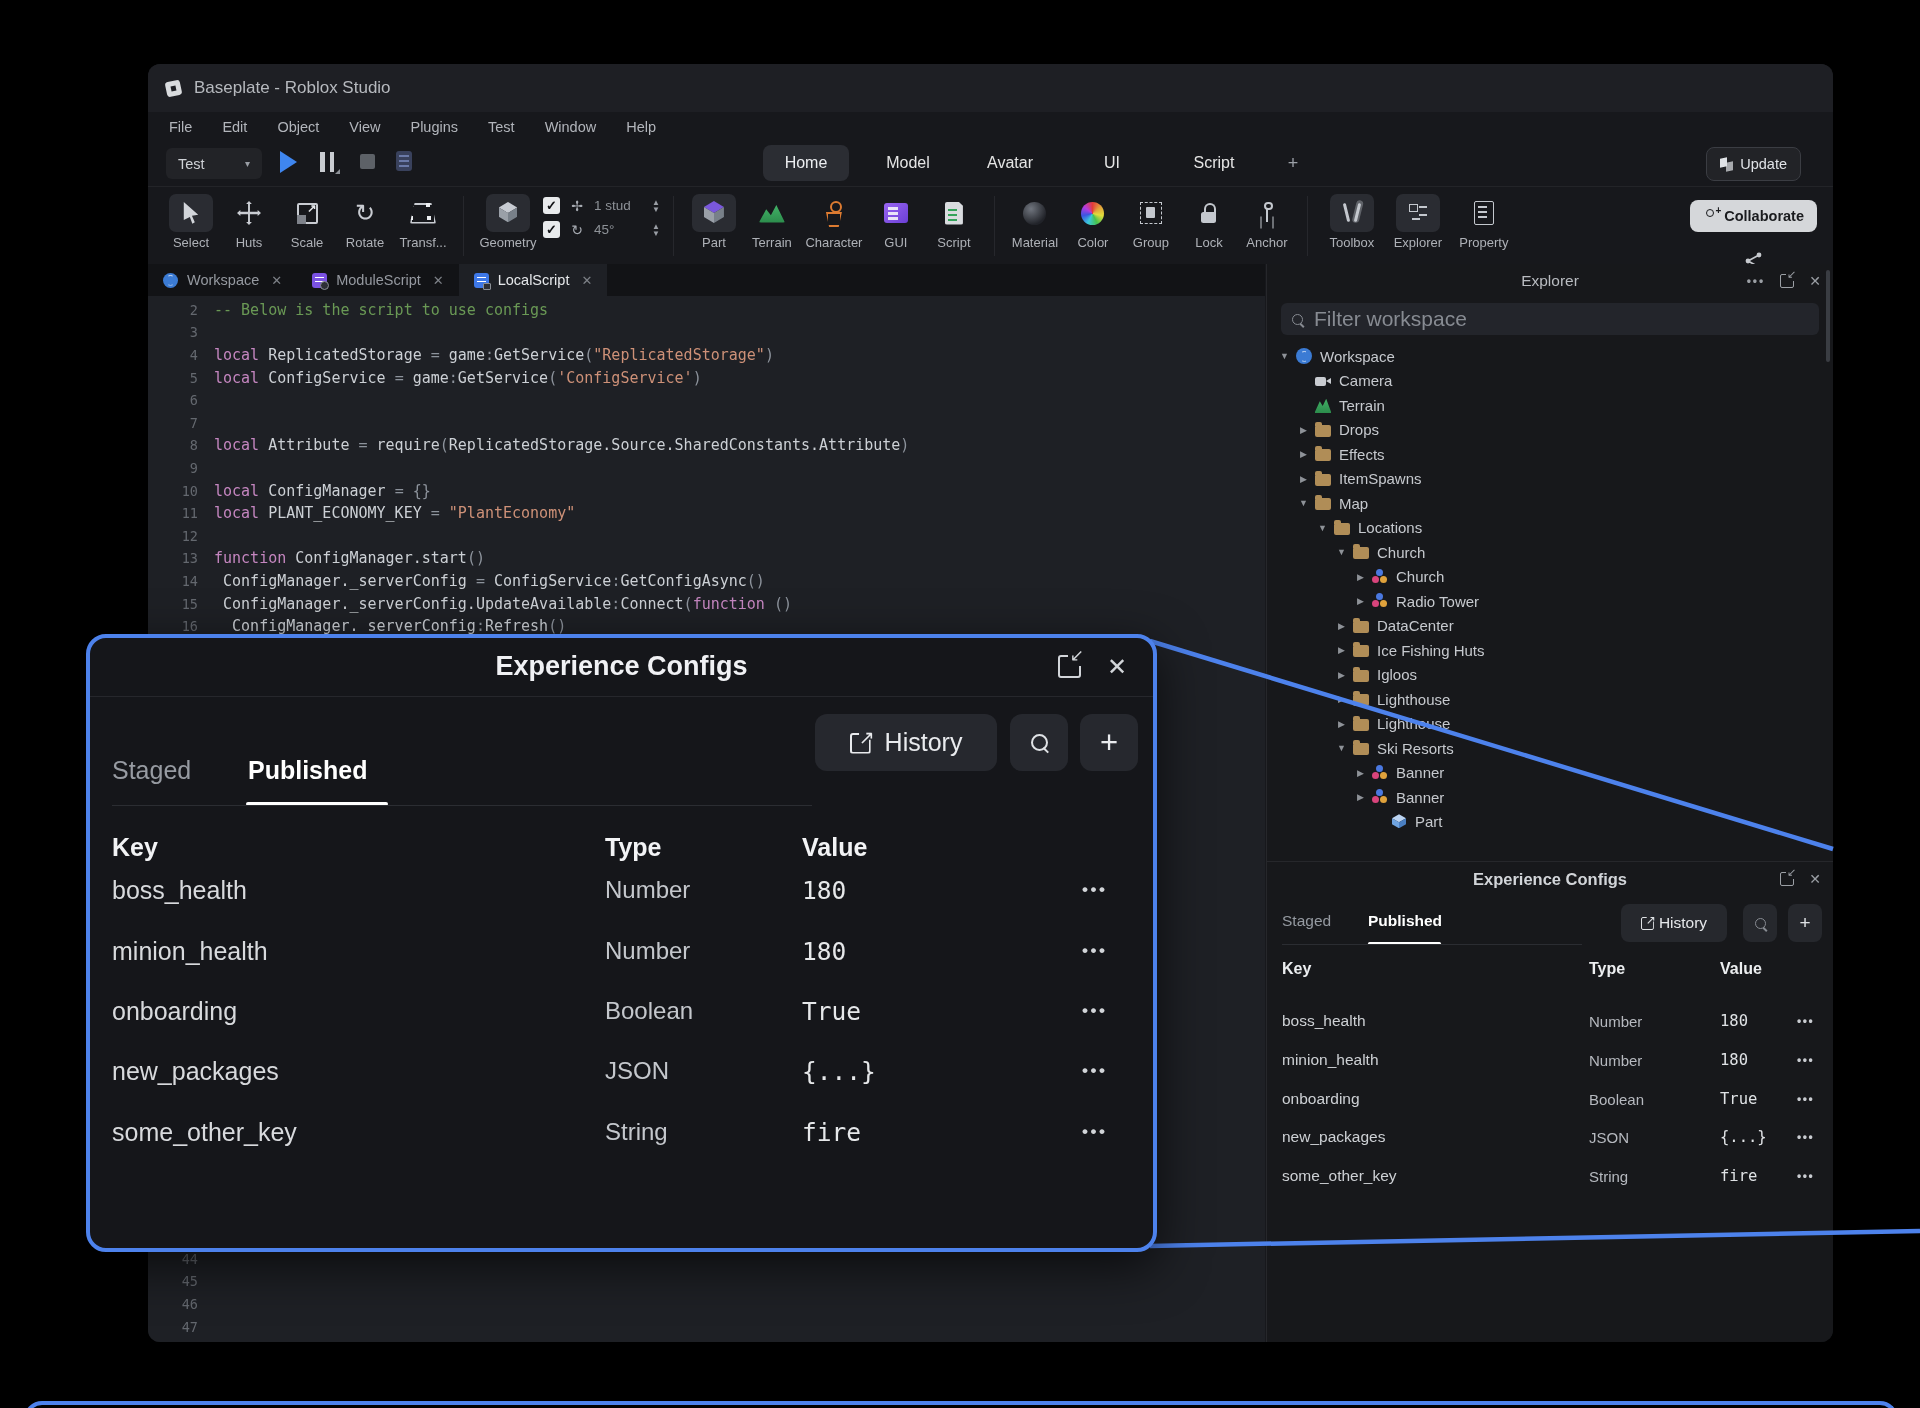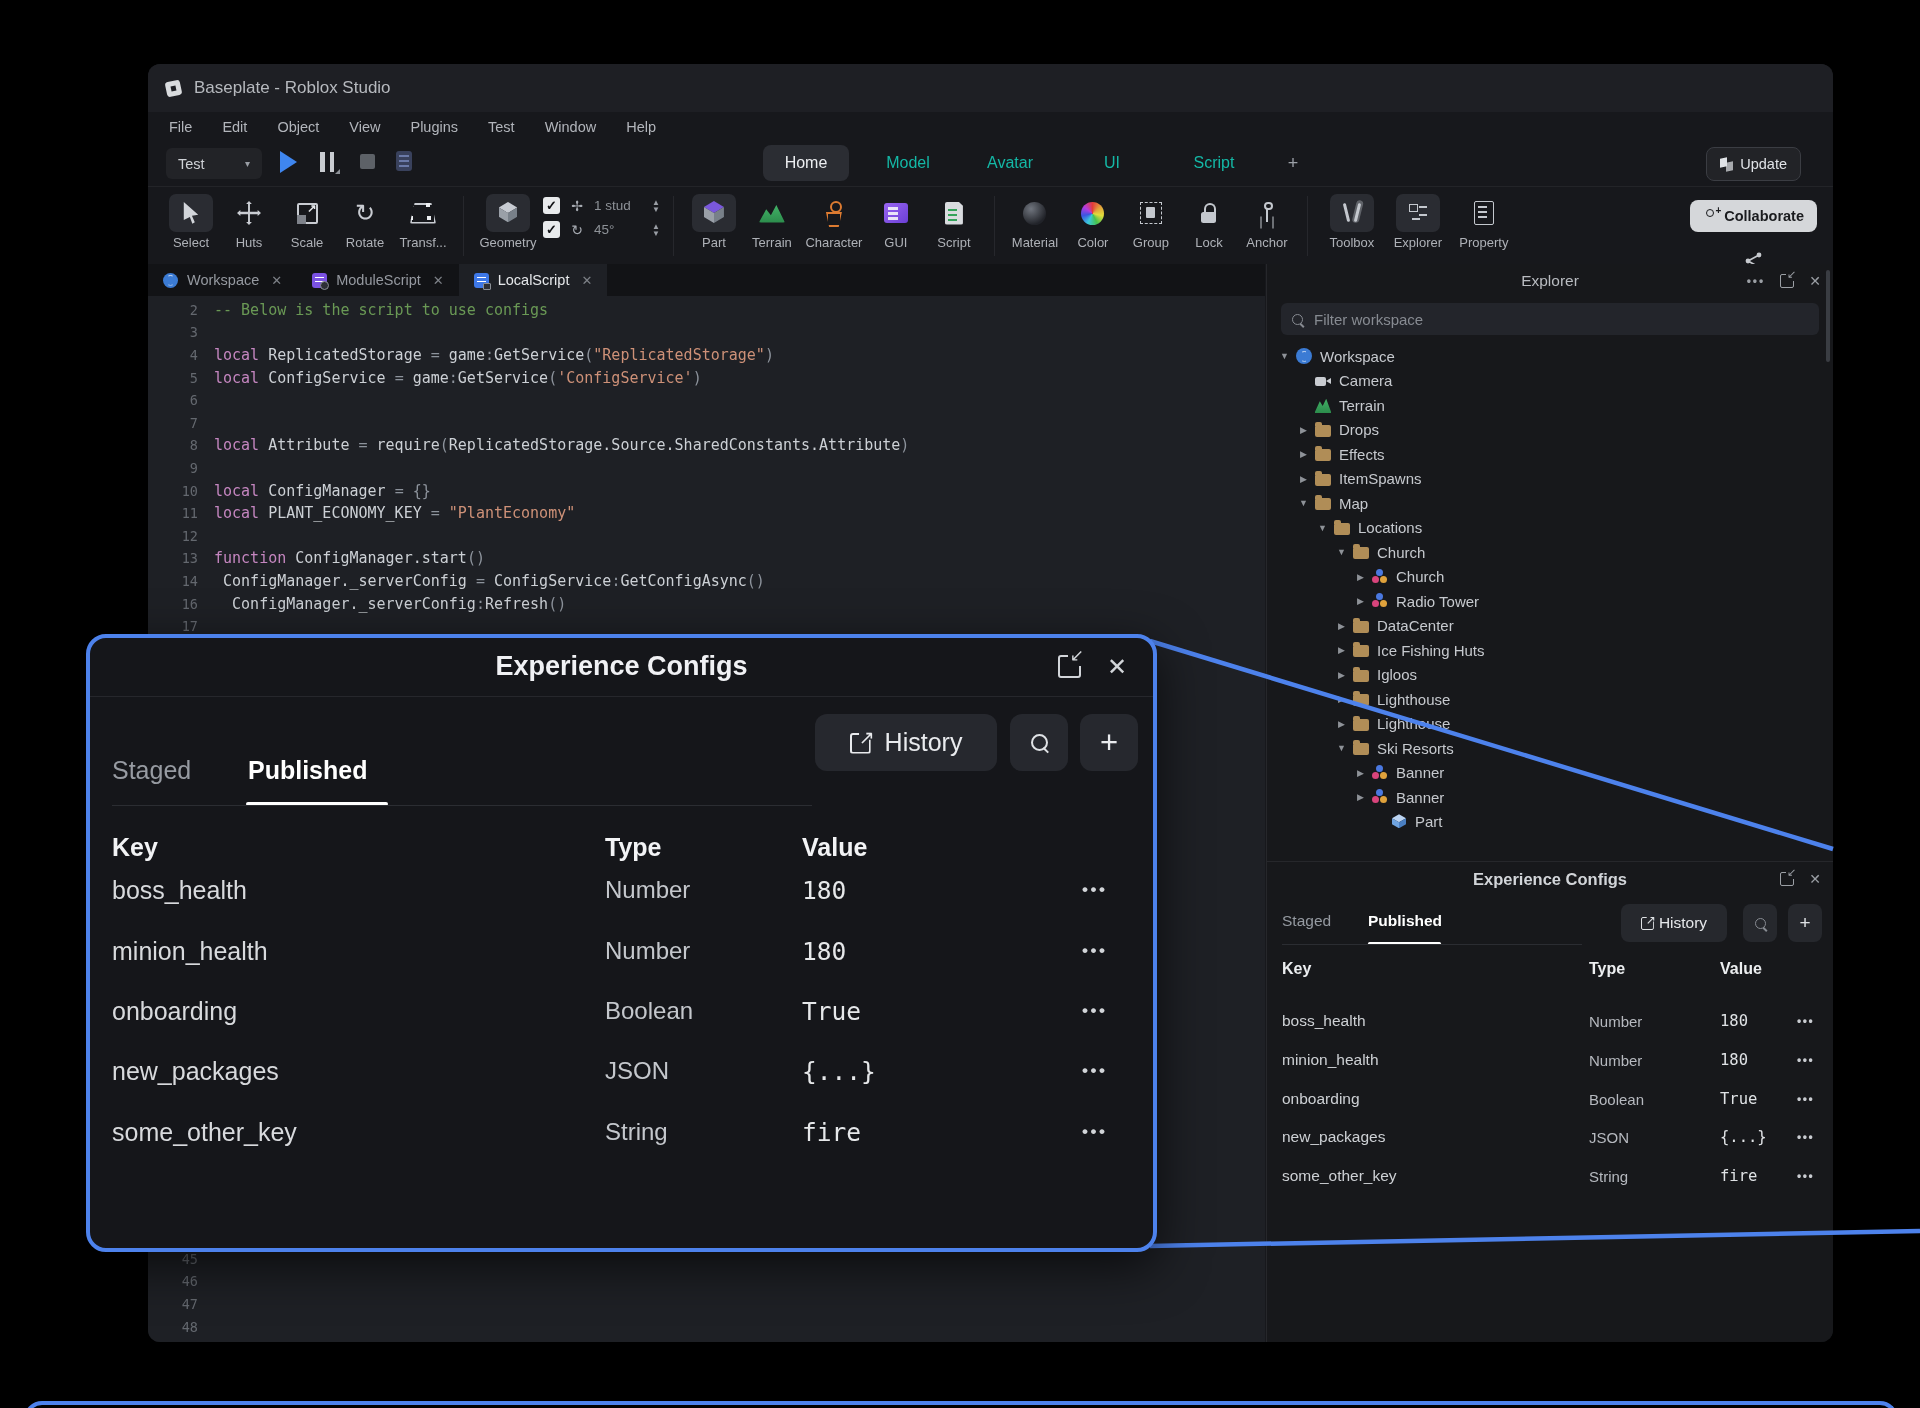--- a/index.html
+++ b/index.html
@@ -25,21 +25,21 @@
   .pause{position:absolute;left:172px;top:10px;width:14px;height:20px;display:flex;gap:5px;}
   .pause i{width:4.5px;height:20px;background:#c9ccd1;}
   .pause::after{content:"";position:absolute;right:-6px;bottom:-2px;border-left:5px solid transparent;
     border-bottom:5px solid #8d9197;}
   .stop{position:absolute;left:212px;top:12px;width:15px;height:15px;background:#5d6167;border-radius:2px;}
   .resume{position:absolute;left:248px;top:9px;width:16px;height:20px;background:#39415c;border-radius:3px;}
   .resume::after{content:"";position:absolute;left:3px;top:4px;width:10px;height:2px;background:#6b7aa8;
     box-shadow:0 5px 0 #6b7aa8,0 10px 0 #6b7aa8;}
   .qtabs{position:absolute;left:615px;top:3px;display:flex;gap:16px;}
   .qtab{width:86px;height:36px;display:flex;align-items:center;justify-content:center;
-    font-size:16px;color:#14b8a6;border-radius:8px;}
+    font-size:16px;color:#e5e5e5;border-radius:8px;}
   .qtab.active{background:#2b2d33;color:#eceef1;}
   .qtab.plus{width:40px;color:#9ca0a7;font-size:18px;}
   .qright{position:absolute;right:16px;top:5px;display:flex;align-items:center;gap:19px;flex-direction:column;}
   .btn-update{height:32px;display:flex;align-items:center;gap:7px;padding:0 13px;background:#222327;
     border:1px solid #3b3d43;border-radius:8px;color:#e0e3e7;font-size:14.5px;}
   .upd-ic{width:13px;height:13px;position:relative;}
   .upd-ic i{position:absolute;width:7px;height:9px;background:#e0e3e7;transform:skewY(-14deg);}
   .upd-ic i:last-child{left:6px;top:4px;opacity:.7;}
   .btn-collab{height:32px;display:flex;align-items:center;gap:7px;padding:0 13px;background:#d5d7da;
     border-radius:8px;color:#1a1b1e;font-size:14.5px;font-weight:bold;}
@@ -152,21 +152,21 @@
   .ptitlebar{height:33px;position:relative;display:flex;align-items:center;justify-content:center;}
   .ptitle{font-size:15.5px;color:#b9bcc1;}
   .pticons{position:absolute;right:12px;top:0;height:33px;display:flex;align-items:center;gap:15px;color:#9b9fa5;}
   .dots3{letter-spacing:2px;font-size:12px;font-weight:bold;}
   .popic{width:12px;height:12px;border:1.6px solid #9b9fa5;border-radius:2px;position:relative;}
   .popic::after{content:"↙";position:absolute;right:-3px;top:-7px;font-size:11px;background:#17181b;padding-left:1px;}
   .xic{font-size:14px;}
   .searchbox{margin:6px 14px 8px;height:32px;background:#23252b;border-radius:6px;display:flex;align-items:center;gap:9px;padding:0 11px;}
   .mag{width:9px;height:9px;border:1.8px solid #878b92;border-radius:50%;position:relative;flex:none;}
   .mag::after{content:"";position:absolute;left:8px;top:8px;width:5px;height:1.8px;background:#878b92;transform:rotate(45deg);transform-origin:0 0;}
-  .searchbox input{background:transparent;border:none;outline:none;color:#9fa3aa;font-size:15px;font-family:inherit;width:100%;}
+  .searchbox input{background:transparent;border:none;outline:none;color:#9fa3aa;font-size:21px;font-family:inherit;width:100%;}
   .searchbox input::placeholder{color:#878b92;}
   .tree{position:absolute;left:0;top:80px;right:0;bottom:0;overflow:hidden;}
   .trow{height:24.5px;display:flex;align-items:center;font-size:15px;color:#c6c9ce;}
   .tarrow{width:11px;font-size:9px;color:#8e9298;text-align:center;margin-right:6px;flex:none;}
   .tlabel{margin-left:8px;white-space:nowrap;}
   .ei{width:16px;height:16px;position:relative;flex:none;}
   .ei-globe{border-radius:50%;background:#3b7bd4;}
   .ei-globe::after{content:"";position:absolute;left:2.5px;top:2.5px;width:11px;height:11px;border-radius:50%;
     border:1.3px solid rgba(255,255,255,.7);box-sizing:border-box;clip-path:polygon(32% 0,68% 0,68% 100%,32% 100%);}
   .ei-camera::before{content:"";position:absolute;left:0;top:4px;width:11px;height:9px;background:#c9ccd1;border-radius:2px;}
@@ -536,20 +536,24 @@
             </div>
             <div class="cl">
               <span class="gut">13</span>
               <span class="ct"><span class="kw">function </span><span class="id">ConfigManager.start</span><span class="op">()</span></span>
             </div>
             <div class="cl">
               <span class="gut">14</span>
               <span class="ct"><span class="id"> ConfigManager._serverConfig </span><span class="op">= </span><span class="id">ConfigService</span><span class="op">:</span><span class="id">GetConfigAsync</span><span class="op">()</span></span>
             </div>
             <div class="cl">
+              <span class="gut">15</span>
+              <span class="ct"><span class="id"> ConfigManager._serverConfig.UpdateAvailable</span><span class="op">:</span><span class="id">Connect</span><span class="op">(</span><span class="kw">function</span><span class="op"> ()</span></span>
+            </div>
+            <div class="cl">
               <span class="gut">16</span>
               <span class="ct"><span class="id">  ConfigManager._serverConfig</span><span class="op">:</span><span class="id">Refresh</span><span class="op">()</span></span>
             </div>
             <div class="cl">
               <span class="gut">17</span>
               <span class="ct"></span>
             </div>
             <div class="cl">
               <span class="gut">18</span>
               <span class="ct"></span>

